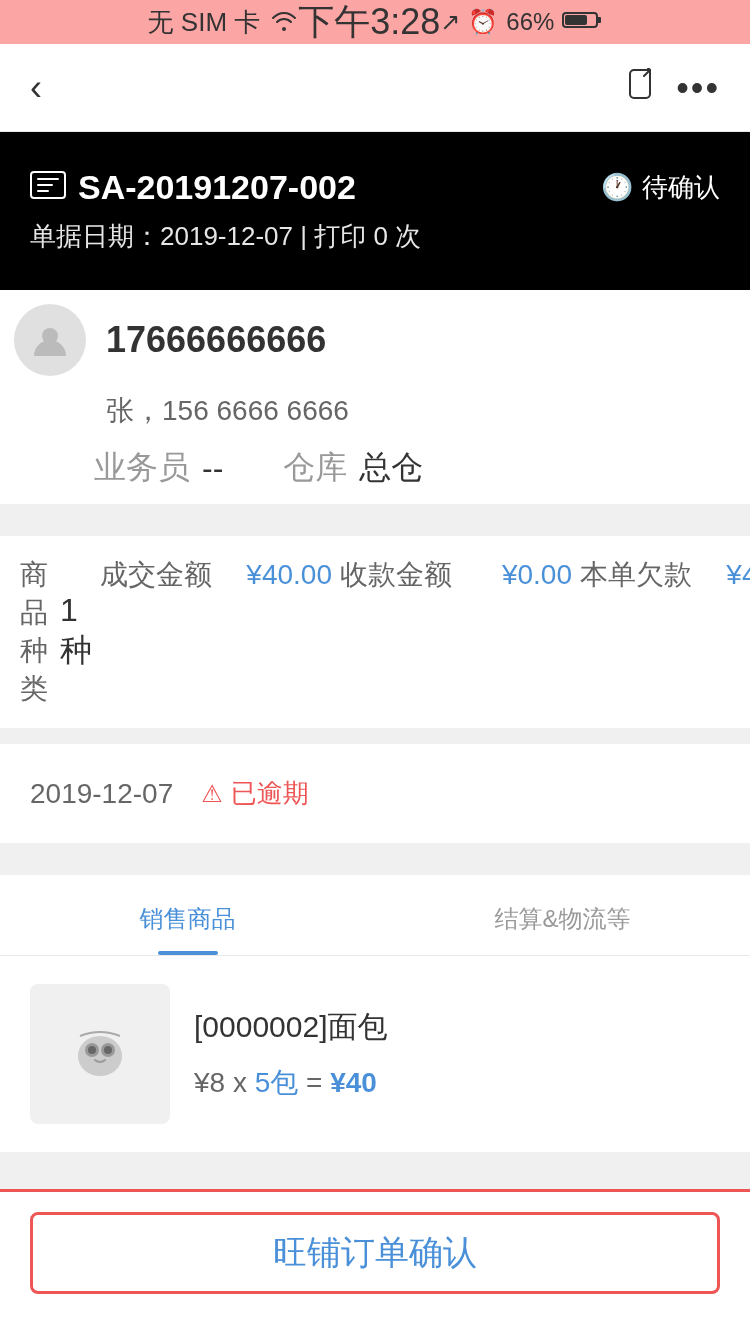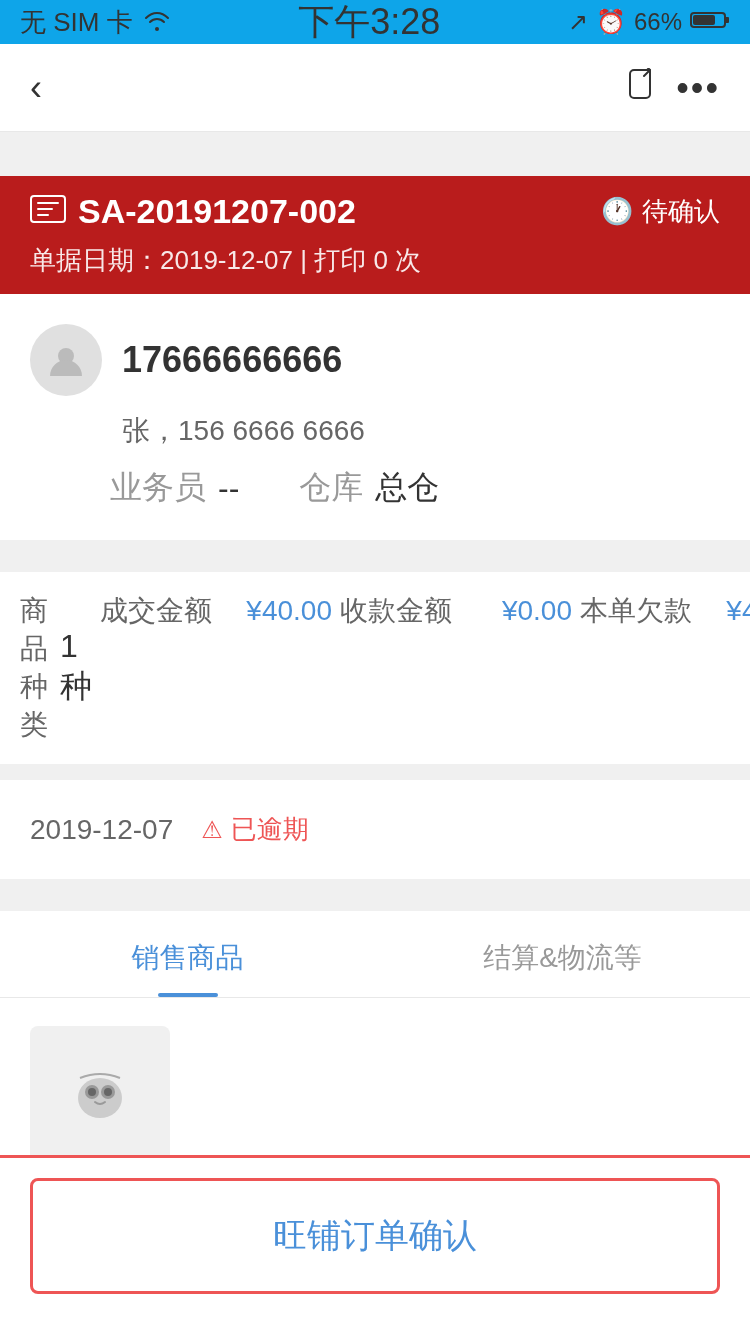--- a/index.html
+++ b/index.html
@@ -10,24 +10,24 @@
       background: #f0f0f0;
       font-family: -apple-system, "PingFang SC", "Helvetica Neue", Arial, sans-serif;
       font-size: 28px;
       color: #333;
     }
 
     
     .status-bar {
       width: 750px;
       height: 44px;
-      background: #0ea5e9;
-      display: flex;
-      align-items: center;
-      justify-content: space-between;
+      background: #fca5a5;
+      display: flex;
+      align-items: center;
+      justify-content: center;
       padding: 0 20px;
       font-size: 26px;
       font-weight: 500;
     }
     .status-left {
       display: flex;
       align-items: center;
       gap: 10px;
       font-size: 26px;
     }
@@ -64,24 +64,23 @@
       color: #333;
     }
     .nav-actions {
       display: flex;
       align-items: center;
       gap: 20px;
     }
 
     
     .header-card {
-      background: #b91c1c;
-      padding: 16px 30px;
+      background: #000000;
+      padding: 36px 30px;
       margin-bottom: 0;
-      margin-top: 44px;
     }
     .header-top {
       display: flex;
       align-items: center;
       justify-content: space-between;
       margin-bottom: 12px;
     }
     .order-number {
       display: flex;
       align-items: center;
@@ -99,21 +98,21 @@
     }
     .order-meta {
       color: #fff;
       font-size: 26px;
       opacity: 0.9;
     }
 
     
     .customer-card {
       background: #fff;
-      padding: 30px;
+      padding: 14px;
       margin-bottom: 16px;
     }
     .customer-row {
       display: flex;
       align-items: center;
       gap: 20px;
       margin-bottom: 16px;
     }
     .avatar {
       width: 72px;
@@ -235,21 +234,21 @@
     .tabs {
       background: #fff;
       display: flex;
       margin-top: 16px;
       border-bottom: 1px solid #e8e8e8;
     }
     .tab {
       flex: 1;
       text-align: center;
       padding: 28px 0 20px;
-      font-size: 28px;
+      font-size: 24px;
       color: #999;
       position: relative;
       cursor: pointer;
     }
     .tab.active {
       color: #4A90D9;
     }
     .tab.active::after {
       content: '';
       position: absolute;
@@ -311,21 +310,21 @@
       position: fixed;
       bottom: 0;
       left: 0;
       width: 750px;
       background: #fff;
       padding: 20px 30px 40px;
       border-top: 3px solid #e55;
     }
     .confirm-btn {
       width: 100%;
-      height: 116px;
+      height: 82px;
       background: #fff;
       border: 3px solid #e55;
       border-radius: 8px;
       font-size: 34px;
       color: #4A90D9;
       cursor: pointer;
       display: flex;
       align-items: center;
       justify-content: center;
     }
@@ -463,19 +462,25 @@
 
       <ellipse cx="40" cy="32" rx="22" ry="20" fill="#ccc"></ellipse>
       <circle cx="32" cy="26" r="7" fill="#999"></circle>
       <circle cx="48" cy="26" r="7" fill="#999"></circle>
       <circle cx="32" cy="26" r="4" fill="#666"></circle>
       <circle cx="48" cy="26" r="4" fill="#666"></circle>
       <path d="M35 36 Q40 40 45 36" stroke="#999" stroke-width="2" fill="none" stroke-linecap="round"></path>
       <path d="M20 12 Q40 4 60 12" stroke="#aaa" stroke-width="2" fill="none"></path>
     </svg>
   </div>
+  <div class="product-info">
+    <div class="product-name">[0000002]面包</div>
+    <div class="product-price">
+      <span>¥8 x </span><span class="price-highlight">5包</span><span> = </span><span class="price-total">¥40</span>
+    </div>
+  </div>
 </div>
 
 <div class="content-area" style="height:200px;"></div>
 
 <div class="bottom-bar">
   <button class="confirm-btn">旺铺订单确认</button>
 </div>
 
 </body></html>

